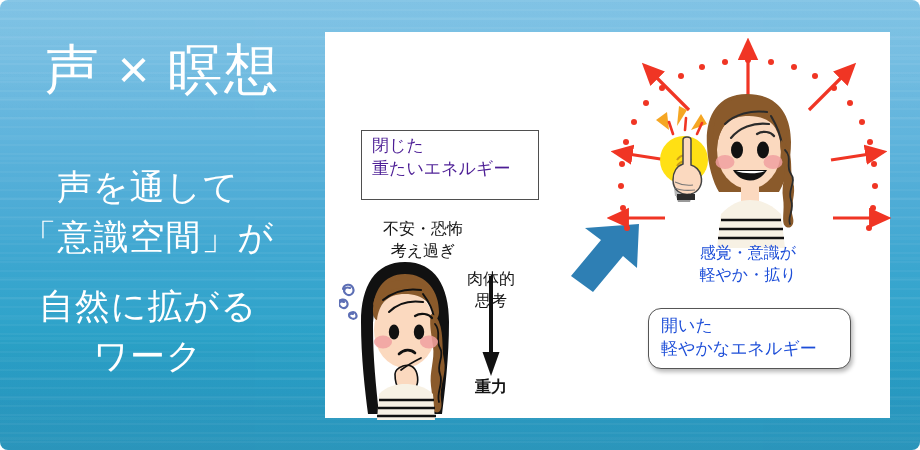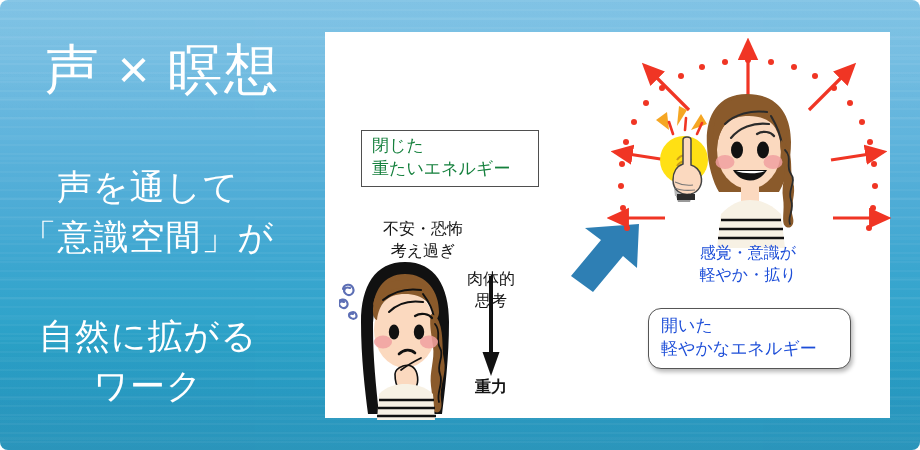--- a/index.html
+++ b/index.html
@@ -76,42 +76,42 @@
     position: absolute;
     left: 0;
     width: 296px;
     font-size: 35px;
     line-height: 1.42;
     font-weight: 400;
     letter-spacing: 1px;
     white-space: pre-line;
   }
   #sub-1 { top: 162px; }
-  #sub-2 { top: 311px; text-align: center; }
+  #sub-2 { top: 281px; text-align: center; }
 
   
   #panel {
     position: absolute;
     left: 325px; top: 32px;
     width: 565px; height: 386px;
     background: #ffffff;
   }
 
   
   #box-closed {
     position: absolute;
     left: 36px; top: 98px;
     width: 178px;
     box-sizing: border-box;
     border: 1px solid #4f4f4f;
     background: #ffffff;
-    padding: 4px 8px 5px 10px;
+    padding: 4px 8px 18px 10px;
     font-size: 17px;
     line-height: 1.35;
-    color: #15803d;
+    color: #4c1d95;
     white-space: pre-line;
     letter-spacing: 0px;
   }
 
   
   #txt-anxiety {
     position: absolute;
     left: 28px; top: 162px;
     width: 140px;
     text-align: center;

